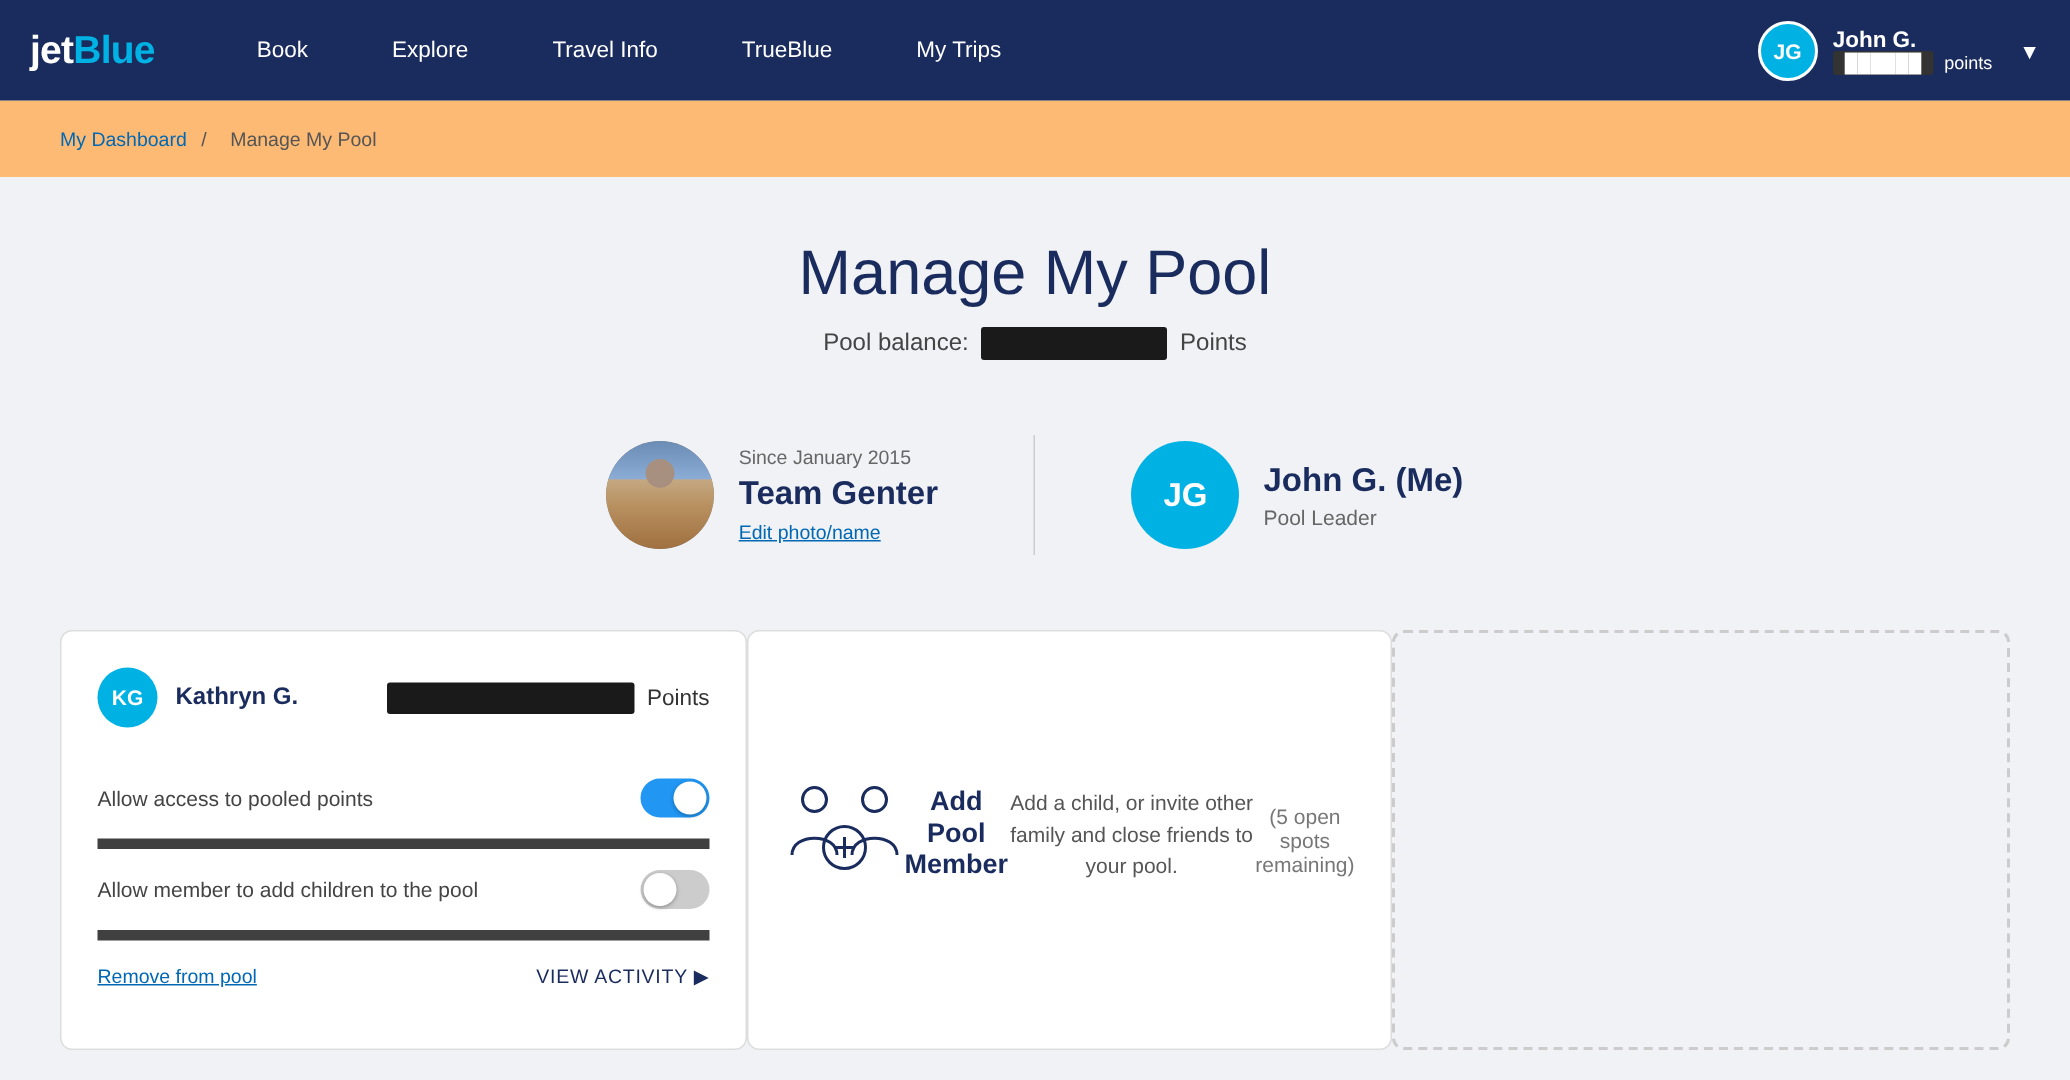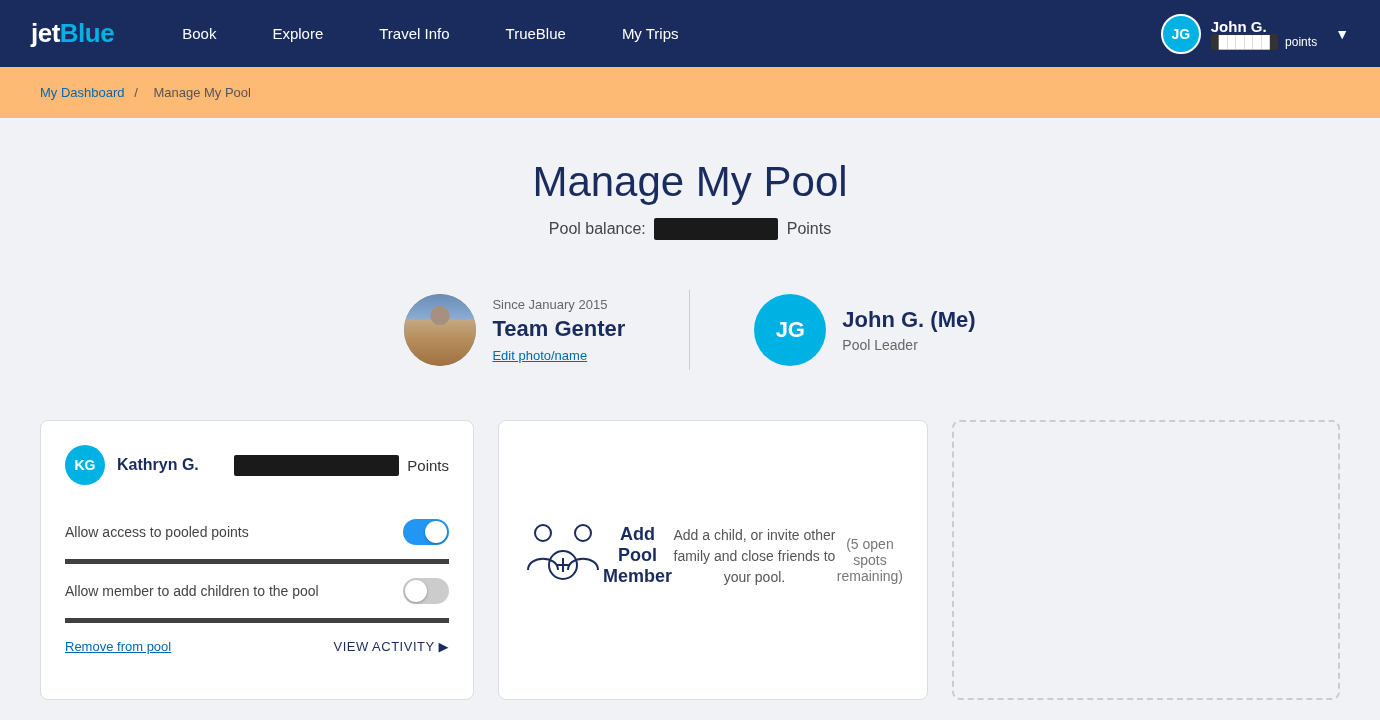--- a/index.html
+++ b/index.html
@@ -3,21 +3,21 @@
   <meta charset="utf-8">
   <style>
     * { box-sizing: border-box; margin: 0; padding: 0; }
     body { font-family: 'Arial', sans-serif; background: #f0f2f5; min-height: 720px; }
 
     
     .header {
       background: #1a2b5e;
       display: flex;
       align-items: center;
-      padding: 0 31px;
+      padding: 0 20px;
       height: 67px;
       position: relative;
     }
     .logo {
       display: flex;
       align-items: center;
       margin-right: 40px;
     }
     .logo-text {
       color: white;
@@ -205,21 +205,20 @@
       margin-bottom: 4px;
     }
     .leader-role {
       font-size: 14px;
       color: #666;
     }
 
     
     .cards-row {
       display: flex;
-      gap: 24px;
       margin-top: 10px;
     }
 
     
     .member-card {
       background: white;
       border: 1px solid #ddd;
       border-radius: 8px;
       padding: 24px;
       flex: 1;
@@ -266,21 +265,21 @@
       color: transparent;
       padding: 2px 40px;
       border-radius: 2px;
       display: inline-block;
     }
     .toggle-row {
       display: flex;
       align-items: center;
       justify-content: space-between;
       padding: 14px 0;
-      border-bottom: 5px solid #404040;
+      border-bottom: 7px solid #404040;
       font-size: 14px;
       color: #444;
     }
     .toggle-row:last-of-type { border-bottom: none; }
     .toggle {
       width: 46px;
       height: 26px;
       border-radius: 13px;
       position: relative;
       cursor: pointer;

